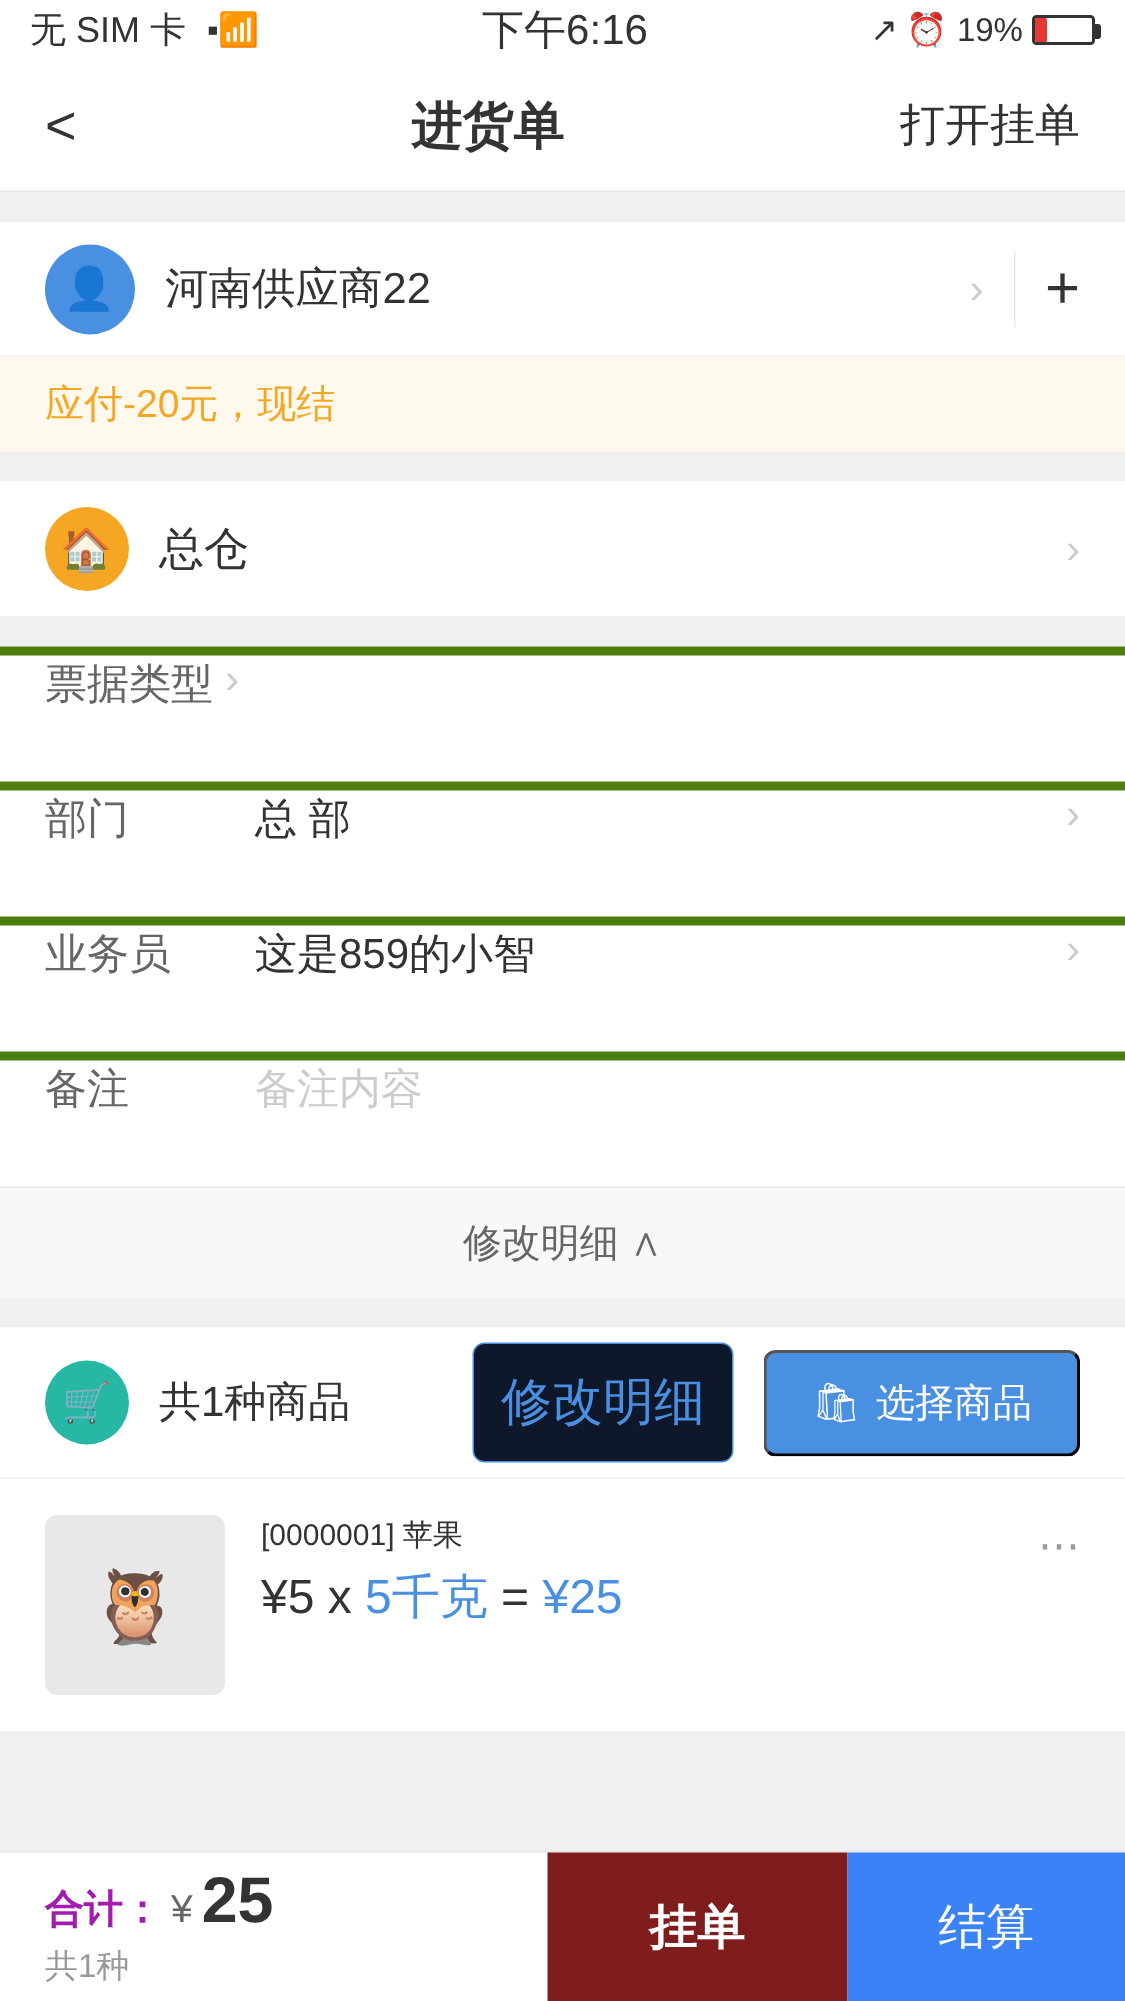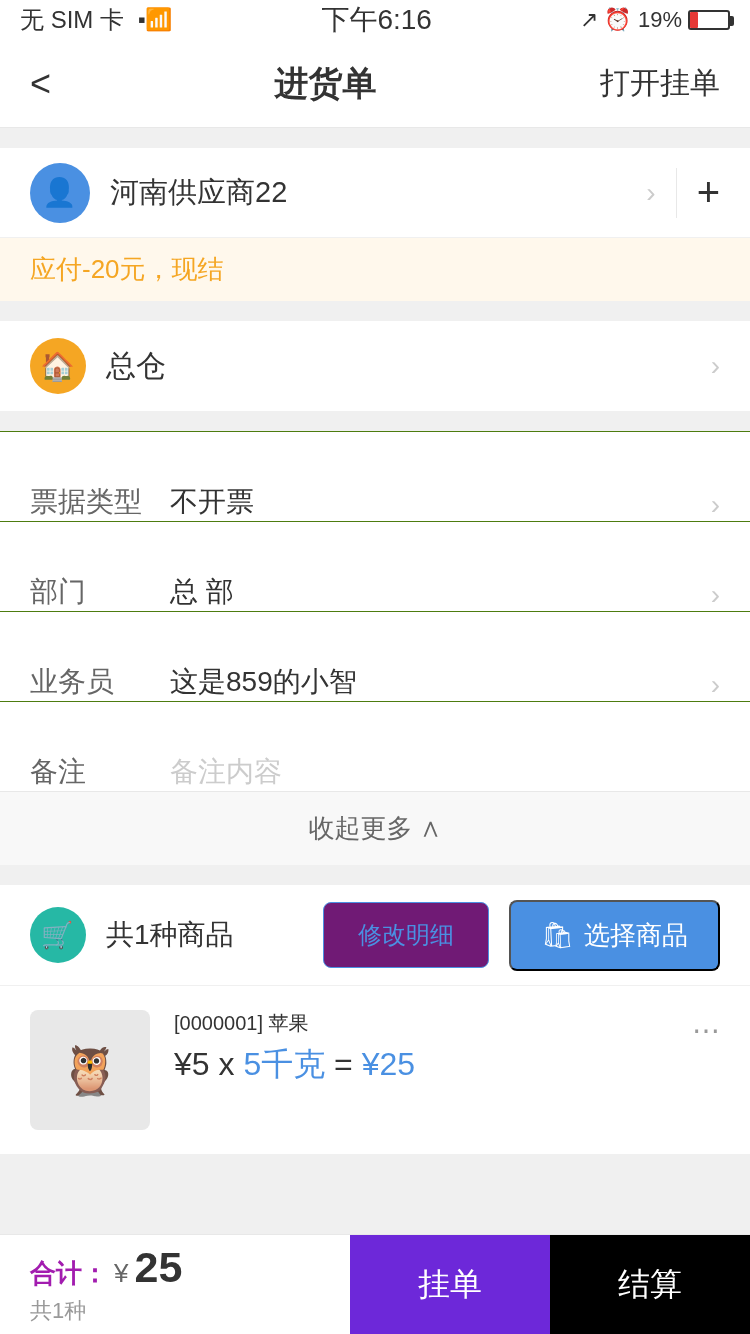--- a/index.html
+++ b/index.html
@@ -127,24 +127,24 @@
     }
     .warehouse-name {
       flex: 1;
       font-size: 30px;
       color: #333;
     }
 
     
     .form-row {
       display: flex;
-      align-items: flex-end;
+      align-items: flex-start;
       padding: 0 30px;
       height: 90px;
-      border-top: 1px solid #4d7c0f;
+      border-top: 6px solid #4d7c0f;
     }
     .form-label {
       font-size: 28px;
       color: #666;
       width: 120px;
       flex-shrink: 0;
     }
     .form-value {
       flex: 1;
       font-size: 28px;
@@ -186,24 +186,24 @@
       color: #fff; font-size: 26px; flex-shrink: 0;
     }
     .product-count {
       flex: 1;
       font-size: 28px;
       color: #333;
     }
     .btn-outline {
       border: 1.5px solid #4a90e2;
       color: #4a90e2;
-      background: #701a75;
-      padding: 16px 34px;
+      background: #0f172a;
+      padding: 16px 18px;
       border-radius: 8px;
-      font-size: 24px;
+      font-size: 34px;
       cursor: pointer;
     }
     .btn-filled {
       background: #4a90e2;
       color: #fff;
       padding: 16px 30px;
       border-radius: 8px;
       font-size: 26px;
       cursor: pointer;
       display: flex;
@@ -289,32 +289,33 @@
       color: #666;
     }
     .summary-sub {
       font-size: 22px;
       color: #999;
       margin-top: 4px;
     }
     .btn-hang {
       width: 200px;
       height: 100px;
-      background: #6d28d9;
+      background: #7f1d1d;
       display: flex;
       align-items: center;
       justify-content: center;
       font-size: 32px;
       color: #fff;
       cursor: pointer;
+      font-weight: bold;
     }
     .btn-checkout {
-      width: 200px;
+      width: 185px;
       height: 100px;
-      background: #000000;
+      background: #3b82f6;
       display: flex;
       align-items: center;
       justify-content: center;
       font-size: 32px;
       color: #fff;
       cursor: pointer;
     }
 
     .wifi-icon { font-size: 22px; }
   </style>
@@ -368,39 +369,38 @@
     <span class="warehouse-name">总仓</span>
     <span class="chevron-right">›</span>
   </div>
 </div>
 
 <div class="section-gap"></div>
 
 <div class="card">
   <div class="form-row">
     <span class="form-label">票据类型</span>
-    <span class="form-value">不开票</span>
     <span class="chevron-right">›</span>
   </div>
   <div class="form-row">
     <span class="form-label">部门</span>
     <span class="form-value">总 部</span>
     <span class="chevron-right">›</span>
   </div>
   <div class="form-row">
     <span class="form-label">业务员</span>
     <span class="form-value">这是859的小智</span>
     <span class="chevron-right">›</span>
   </div>
   <div class="form-row">
     <span class="form-label">备注</span>
     <span class="form-placeholder">备注内容</span>
   </div>
   <div class="collapse-toggle">
-    <span>收起更多 ∧</span>
+    <span>修改明细 ∧</span>
   </div>
 </div>
 
 <div class="section-gap"></div>
 
 <div class="product-header">
   <div class="product-icon">
     <span>🛒</span>
   </div>
   <span class="product-count">共1种商品</span>

